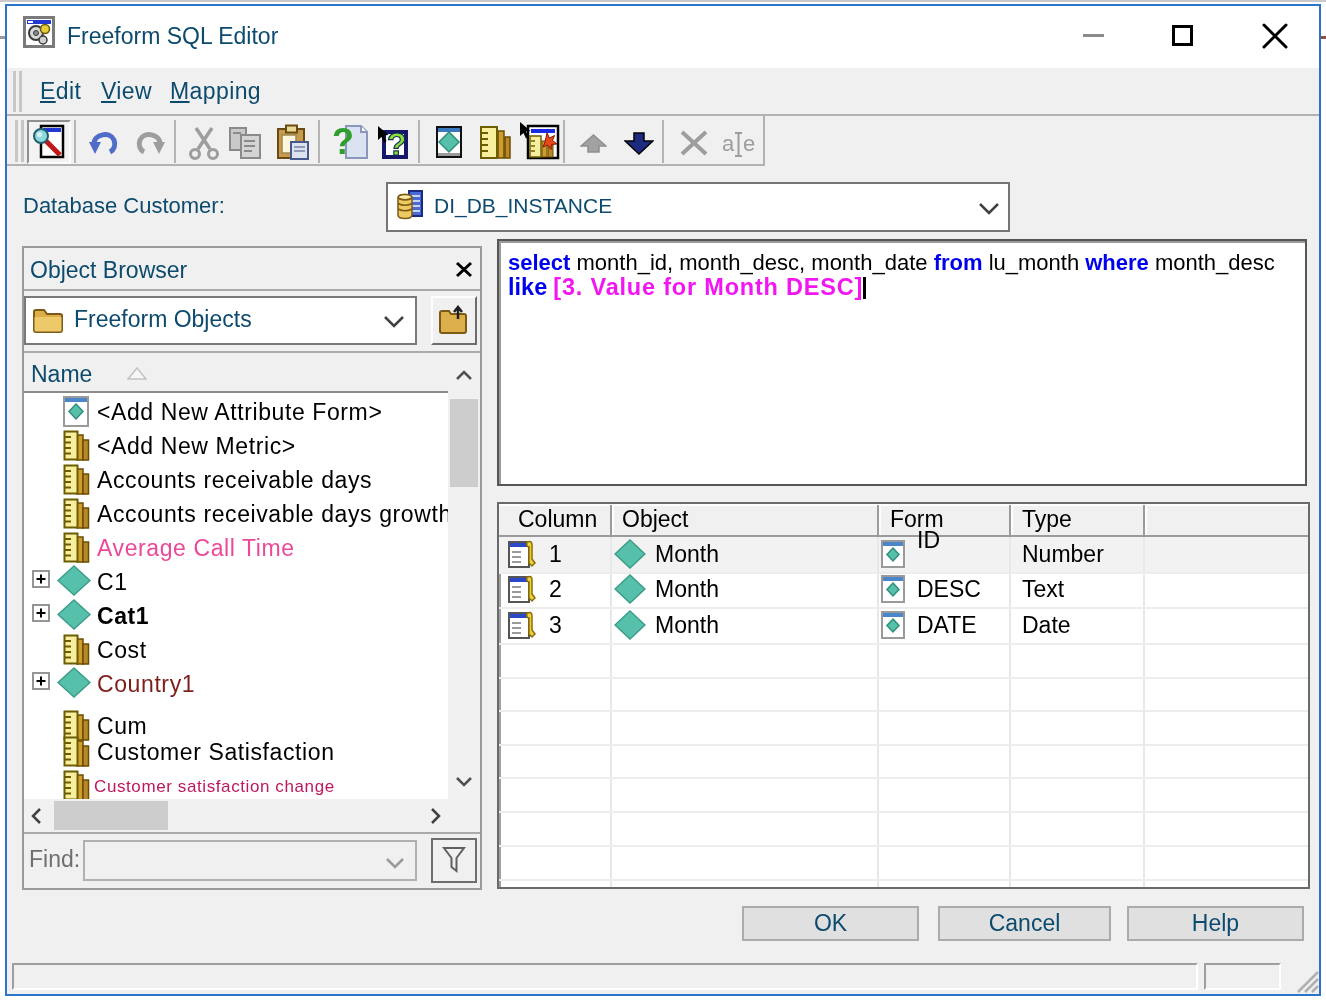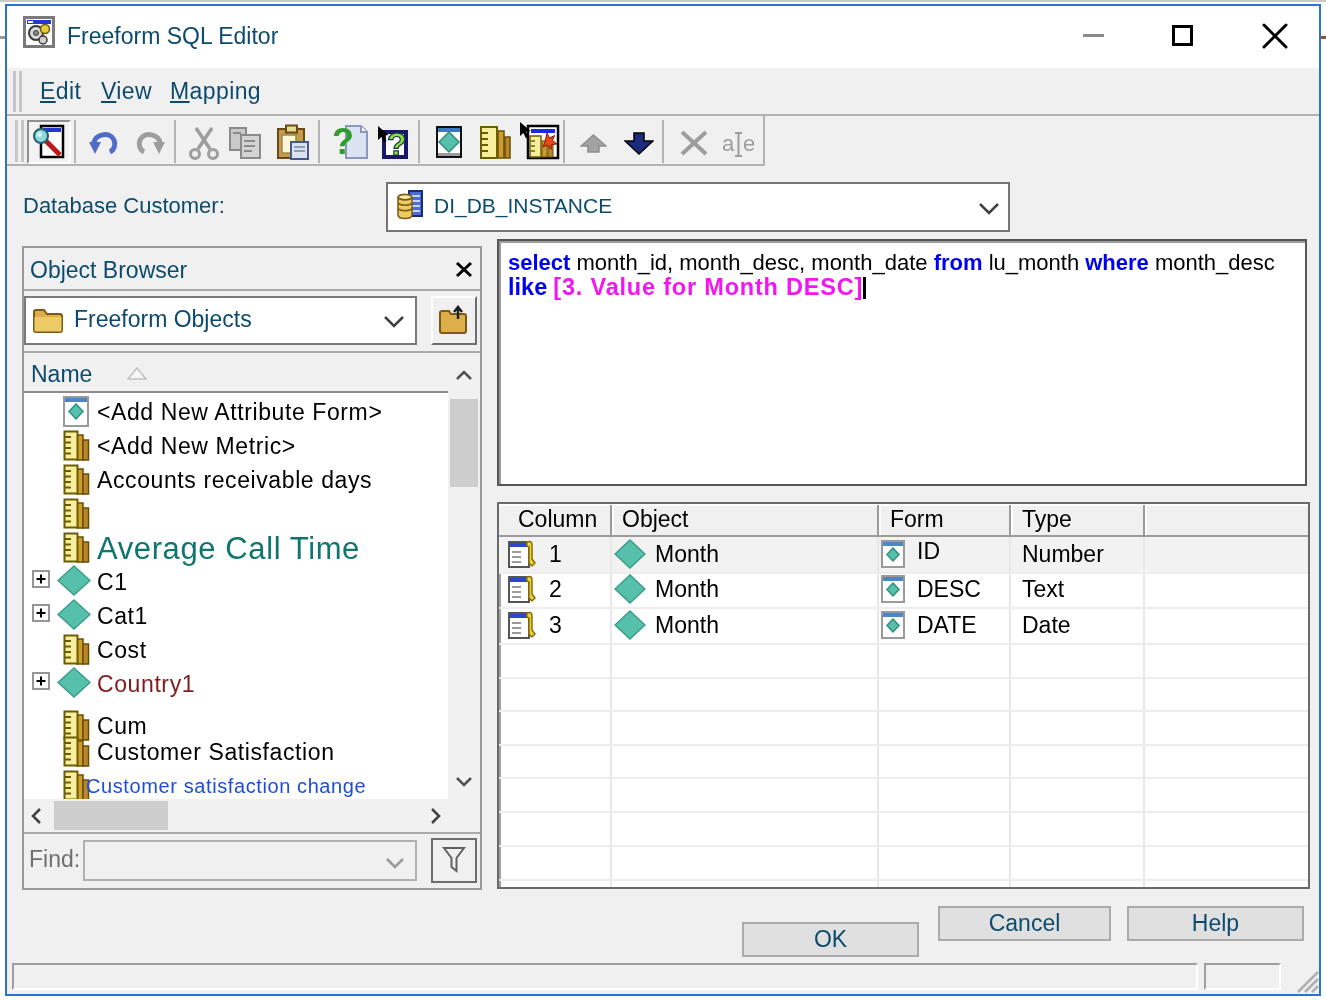--- a/index.html
+++ b/index.html
@@ -241,45 +241,46 @@
     <div style="position:absolute;left:0;top:103px;width:424px;height:34px;">
       <svg width="27" height="31" viewBox="0 0 27 31" style="position:absolute;left:39px;top:2px;">
         <rect x="14" y="5" width="6" height="25" fill="#cf9d2e" stroke="#6b4d00" stroke-width="1.5"></rect>
         <rect x="20" y="10" width="5.5" height="20" fill="#b9882a" stroke="#6b4d00" stroke-width="1.5"></rect>
         <rect x="1.5" y="1.5" width="13" height="28" fill="#f7ef9e" stroke="#6b5d00" stroke-width="2"></rect>
         <line x1="2" y1="7" x2="8" y2="7" stroke="#6b5d00" stroke-width="2"></line>
         <line x1="2" y1="12.5" x2="8" y2="12.5" stroke="#6b5d00" stroke-width="2"></line>
         <line x1="2" y1="18" x2="8" y2="18" stroke="#6b5d00" stroke-width="2"></line>
         <line x1="2" y1="23.5" x2="8" y2="23.5" stroke="#6b5d00" stroke-width="2"></line>
       </svg>
+      <div style="position:absolute;left:73px;top:2px;height:34px;line-height:33px;font-size:23px;letter-spacing:0.6px;color:#000;white-space:nowrap;">Accounts receivable days growth</div>
     </div>
     <div style="position:absolute;left:0;top:137px;width:424px;height:34px;">
       <svg width="27" height="31" viewBox="0 0 27 31" style="position:absolute;left:39px;top:2px;">
         <rect x="14" y="5" width="6" height="25" fill="#cf9d2e" stroke="#6b4d00" stroke-width="1.5"></rect>
         <rect x="20" y="10" width="5.5" height="20" fill="#b9882a" stroke="#6b4d00" stroke-width="1.5"></rect>
         <rect x="1.5" y="1.5" width="13" height="28" fill="#f7ef9e" stroke="#6b5d00" stroke-width="2"></rect>
         <line x1="2" y1="7" x2="8" y2="7" stroke="#6b5d00" stroke-width="2"></line>
         <line x1="2" y1="12.5" x2="8" y2="12.5" stroke="#6b5d00" stroke-width="2"></line>
         <line x1="2" y1="18" x2="8" y2="18" stroke="#6b5d00" stroke-width="2"></line>
         <line x1="2" y1="23.5" x2="8" y2="23.5" stroke="#6b5d00" stroke-width="2"></line>
       </svg>
-      <div style="position:absolute;left:73px;top:2px;height:34px;line-height:33px;font-size:31px;letter-spacing:0.6px;color:#0f766e;white-space:nowrap;">Average Call Time</div>
+      <div style="position:absolute;left:73px;top:2px;height:34px;line-height:33px;font-size:23px;letter-spacing:0.6px;color:#ec4899;white-space:nowrap;">Average Call Time</div>
     </div>
     <div style="position:absolute;left:0;top:171px;width:424px;height:34px;">
       <svg width="18" height="18" viewBox="0 0 18 18" style="position:absolute;left:8px;top:6px;">
         <rect x="1" y="1" width="16" height="16" fill="#ffffff" stroke="#8a8a8a" stroke-width="1.8"></rect>
         <line x1="4.5" y1="9" x2="13.5" y2="9" stroke="#000" stroke-width="2"></line>
         <line x1="9" y1="4.5" x2="9" y2="13.5" stroke="#000" stroke-width="2"></line>
       </svg>
       <svg width="34" height="31" viewBox="0 0 34 31" style="position:absolute;left:33px;top:1px;">
         <polygon points="17,1 33,15.5 17,30 1,15.5" fill="#57c0ab" stroke="#3a9d89" stroke-width="1.5"></polygon>
       </svg>
       <div style="position:absolute;left:73px;top:2px;height:34px;line-height:33px;font-size:23px;letter-spacing:0.6px;color:#000;white-space:nowrap;">C1</div>
     </div>
-    <div style="position:absolute;left:0;top:205px;width:424px;height:34px;">
+    <div style="position:absolute;left:0;top:205px;width:424px;height:34px;font-weight:bold;">
       <svg width="18" height="18" viewBox="0 0 18 18" style="position:absolute;left:8px;top:6px;">
         <rect x="1" y="1" width="16" height="16" fill="#ffffff" stroke="#8a8a8a" stroke-width="1.8"></rect>
         <line x1="4.5" y1="9" x2="13.5" y2="9" stroke="#000" stroke-width="2"></line>
         <line x1="9" y1="4.5" x2="9" y2="13.5" stroke="#000" stroke-width="2"></line>
       </svg>
       <svg width="34" height="31" viewBox="0 0 34 31" style="position:absolute;left:33px;top:1px;">
         <polygon points="17,1 33,15.5 17,30 1,15.5" fill="#57c0ab" stroke="#3a9d89" stroke-width="1.5"></polygon>
       </svg>
       <div style="position:absolute;left:73px;top:2px;height:34px;line-height:33px;font-size:23px;letter-spacing:0.6px;color:#000;white-space:nowrap;">Cat1</div>
     </div>
@@ -333,21 +334,21 @@
     <div style="position:absolute;left:0;top:375px;width:424px;height:34px;">
       <svg width="27" height="31" viewBox="0 0 27 31" style="position:absolute;left:39px;top:2px;">
         <rect x="14" y="5" width="6" height="25" fill="#cf9d2e" stroke="#6b4d00" stroke-width="1.5"></rect>
         <rect x="20" y="10" width="5.5" height="20" fill="#b9882a" stroke="#6b4d00" stroke-width="1.5"></rect>
         <rect x="1.5" y="1.5" width="13" height="28" fill="#f7ef9e" stroke="#6b5d00" stroke-width="2"></rect>
         <line x1="2" y1="7" x2="8" y2="7" stroke="#6b5d00" stroke-width="2"></line>
         <line x1="2" y1="12.5" x2="8" y2="12.5" stroke="#6b5d00" stroke-width="2"></line>
         <line x1="2" y1="18" x2="8" y2="18" stroke="#6b5d00" stroke-width="2"></line>
         <line x1="2" y1="23.5" x2="8" y2="23.5" stroke="#6b5d00" stroke-width="2"></line>
       </svg>
-      <div style="position:absolute;left:62px;top:2px;height:34px;line-height:33px;font-size:20px;letter-spacing:0.6px;color:#1d4ed8;white-space:nowrap;">Customer satisfaction change</div>
+      <div style="position:absolute;left:70px;top:2px;height:34px;line-height:33px;font-size:17px;letter-spacing:0.6px;color:#be185d;white-space:nowrap;">Customer satisfaction change</div>
     </div>
   </div>
 
 <div class="ab" style="left:448px;top:357px;width:32px;height:442px;background:#f1f1f1;"></div>
 <div class="ab" style="left:455px;top:367px;width:18px;height:11px;"><svg width="18" height="11" viewBox="0 0 18 11">
   <polyline points="2,9 9,2 16,9" fill="none" stroke="#505050" stroke-width="2.5"></polyline>
 </svg></div>
 <div class="ab" style="left:450px;top:399px;width:28px;height:88px;background:#cdcdcd;"></div>
 <div class="ab" style="left:455px;top:773px;width:18px;height:11px;"><svg width="18" height="11" viewBox="0 0 18 11">
   <polyline points="2,2 9,9 16,2" fill="none" stroke="#505050" stroke-width="2.5"></polyline>
@@ -423,21 +424,21 @@
     <div style="position:absolute;left:549px;top:537px;height:35px;line-height:35px;font-size:23px;">1</div>
     <svg width="32" height="30" viewBox="0 0 32 30" style="position:absolute;left:614px;top:539px;">
       <polygon points="16,1 31,15 16,29 1,15" fill="#57c0ab" stroke="#3a9d89" stroke-width="1.5"></polygon>
     </svg>
     <div style="position:absolute;left:655px;top:537px;height:35px;line-height:35px;font-size:23px;">Month</div>
     <svg width="24" height="28" viewBox="0 0 24 28" style="position:absolute;left:881px;top:540px;">
       <rect x="1" y="1" width="22" height="26" fill="#ffffff" stroke="#9a9a9a" stroke-width="2"></rect>
       <rect x="2" y="2" width="20" height="4" fill="#4a86c8"></rect>
       <polygon points="12,8 18,14.5 12,21 6,14.5" fill="#57c0ab" stroke="#2f8f7a" stroke-width="1.5"></polygon>
     </svg>
-    <div style="position:absolute;left:917px;top:534px;height:35px;line-height:35px;font-size:23px;">ID</div>
+    <div style="position:absolute;left:917px;top:523px;height:35px;line-height:35px;font-size:23px;">ID</div>
     <div style="position:absolute;left:1022px;top:537px;height:35px;line-height:35px;font-size:23px;">Number</div>
     <svg width="30" height="30" viewBox="0 0 30 30" style="position:absolute;left:507px;top:574px;">
       <rect x="2" y="3" width="20" height="25" fill="#ffffff" stroke="#555" stroke-width="2"></rect>
       <rect x="3" y="4" width="18" height="4" fill="#2a48c8"></rect>
       <line x1="5" y1="13" x2="14" y2="13" stroke="#9a9a9a" stroke-width="2"></line>
       <line x1="5" y1="18" x2="14" y2="18" stroke="#9a9a9a" stroke-width="2"></line>
       <line x1="5" y1="23" x2="14" y2="23" stroke="#9a9a9a" stroke-width="2"></line>
       <path d="M20 3 Q25 1 25 6 L25 20 L28 24 L25 27 L22 24 L22 8 Q19 8 20 3 Z" fill="#f0d040" stroke="#8a7000" stroke-width="1.5"></path>
     </svg>
     <div style="position:absolute;left:549px;top:572px;height:35px;line-height:35px;font-size:23px;">2</div>
@@ -467,21 +468,21 @@
     <div style="position:absolute;left:655px;top:607px;height:36px;line-height:36px;font-size:23px;">Month</div>
     <svg width="24" height="28" viewBox="0 0 24 28" style="position:absolute;left:881px;top:611px;">
       <rect x="1" y="1" width="22" height="26" fill="#ffffff" stroke="#9a9a9a" stroke-width="2"></rect>
       <rect x="2" y="2" width="20" height="4" fill="#4a86c8"></rect>
       <polygon points="12,8 18,14.5 12,21 6,14.5" fill="#57c0ab" stroke="#2f8f7a" stroke-width="1.5"></polygon>
     </svg>
     <div style="position:absolute;left:917px;top:607px;height:36px;line-height:36px;font-size:23px;">DATE</div>
     <div style="position:absolute;left:1022px;top:607px;height:36px;line-height:36px;font-size:23px;">Date</div>
   </div>
 
-<div class="ab t" style="left:742px;top:906px;width:177px;height:35px;background:#e0e0e0;border:2px solid #ababab;text-align:center;line-height:31px;margin-top:16px;">OK</div>
+<div class="ab t" style="left:742px;top:906px;width:177px;height:35px;background:#e0e0e0;border:2px solid #ababab;text-align:center;line-height:31px;">OK</div>
 <div class="ab t" style="left:938px;top:906px;width:173px;height:35px;background:#e0e0e0;border:2px solid #ababab;text-align:center;line-height:31px;">Cancel</div>
 <div class="ab t" style="left:1127px;top:906px;width:177px;height:35px;background:#e0e0e0;border:2px solid #ababab;text-align:center;line-height:31px;">Help</div>
 
 <div class="ab" style="left:12px;top:963px;width:1186px;height:27px;background:#f0f0f0;border:2px solid;border-color:#9e9e9e #ffffff #ffffff #9e9e9e;"></div>
 <div class="ab" style="left:1204px;top:963px;width:77px;height:27px;background:#f0f0f0;border:2px solid;border-color:#9e9e9e #ffffff #ffffff #9e9e9e;"></div>
 <div class="ab" style="left:1296px;top:970px;width:24px;height:24px;"><svg width="24" height="24" viewBox="0 0 24 24">
   <line x1="22" y1="2" x2="2" y2="22" stroke="#b0b0b0" stroke-width="2.5"></line>
   <line x1="22" y1="9" x2="9" y2="22" stroke="#b0b0b0" stroke-width="2.5"></line>
   <line x1="22" y1="16" x2="16" y2="22" stroke="#b0b0b0" stroke-width="2.5"></line>
 </svg></div>

